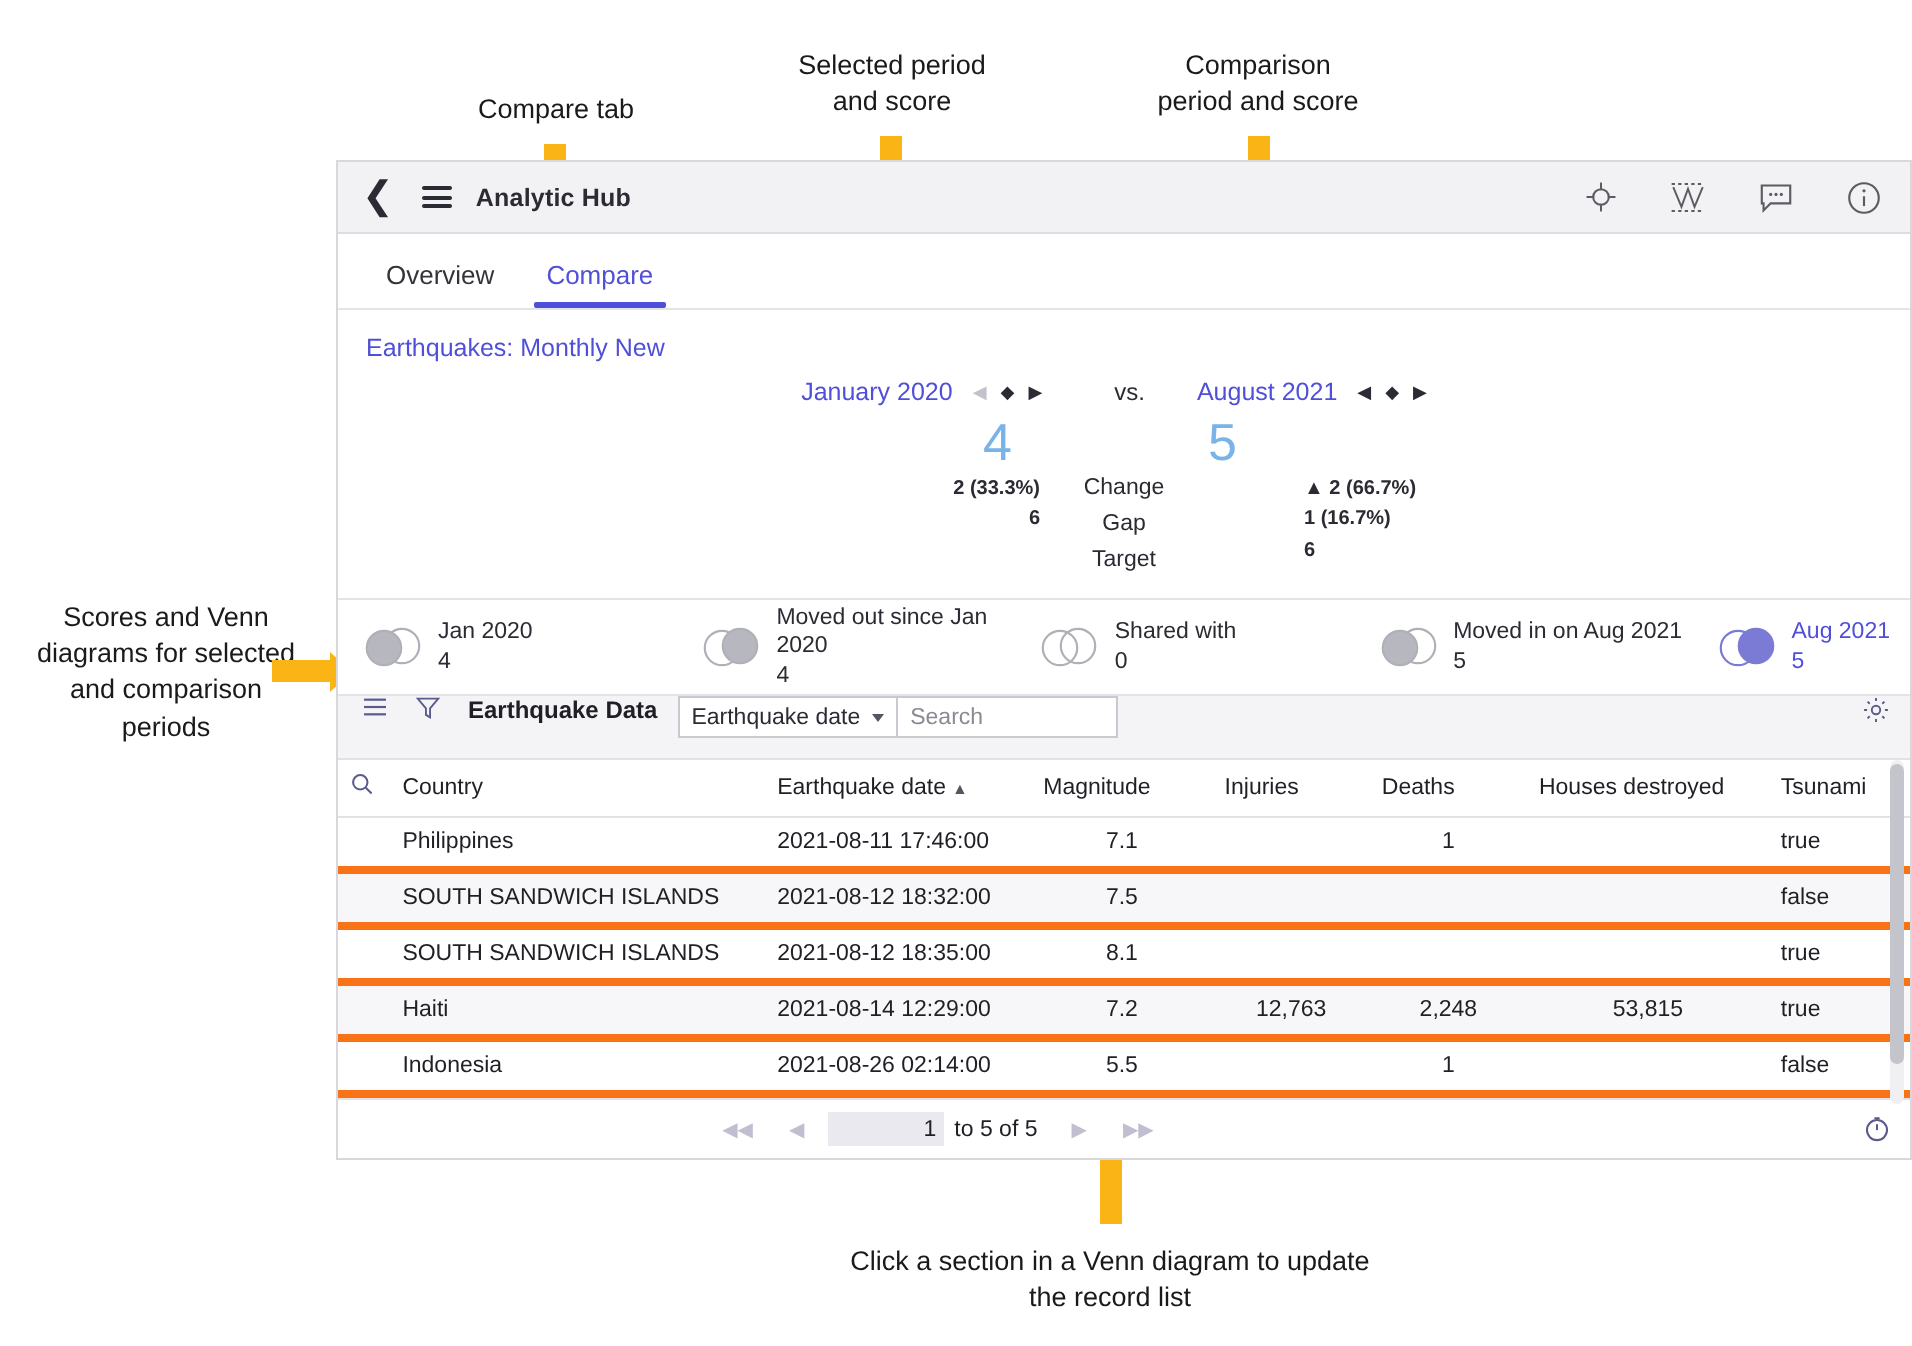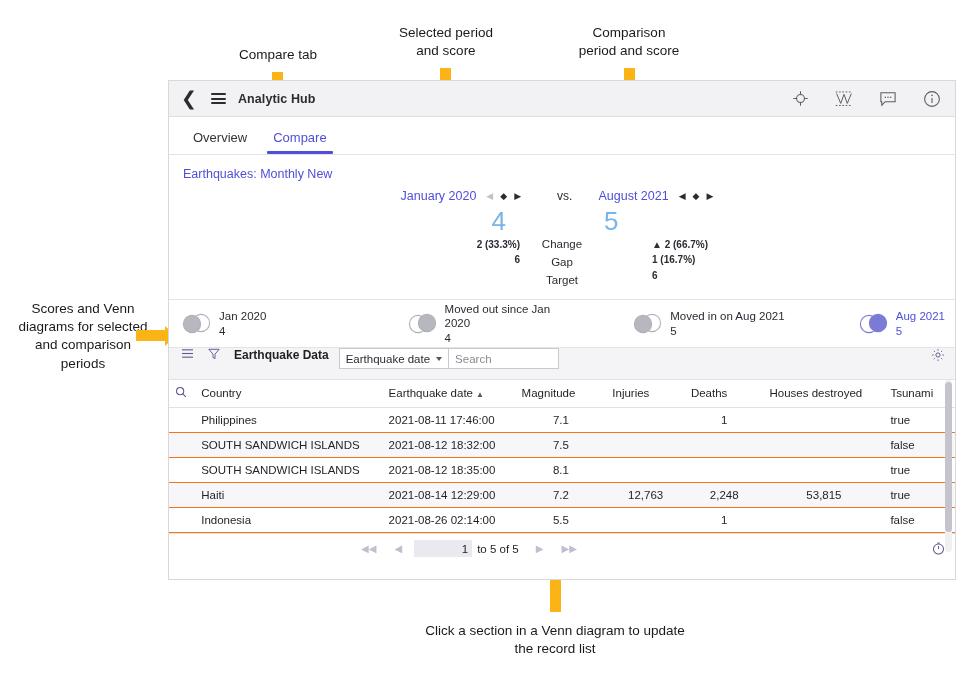--- a/index.html
+++ b/index.html
@@ -211,21 +211,21 @@
   .tbl-area { position: relative; background: #fff; }
   table.grid { width: 100%; border-collapse: collapse; table-layout: fixed; }
   table.grid th {
     font-size: 11.5px; font-weight: 400; color: #1f1f26;
     text-align: left; padding: 6px 6px 7px 6px;
     border-bottom: 1px solid #e1e1e6;
     background: #fff; white-space: nowrap;
   }
   table.grid td {
     font-size: 11.5px; color: #1f1f26;
-    padding: 6px 6px; border-bottom: 1px solid #f97316;
+    padding: 6px 6px; border-bottom: 4px solid #f97316;
     white-space: nowrap; overflow: hidden; text-overflow: ellipsis;
   }
   table.grid tr.alt td { background: #f7f7f9; }
   td.lnk, th.lnk { color: #3b3bd0; }
   .num { text-align: center; }
   .sortcaret { font-size: 8px; color: #55555f; margin-left: 3px; }
   .srch-col { width: 26px; text-align: center; color: #5a5a8c; }
 
   
   .tbl-footer {
@@ -387,20 +387,30 @@
         </div>
         <div class="venn-item">
           <svg class="venn-svg" width="31" height="24" viewBox="0 0 31 24">
             <circle cx="11" cy="12" r="8.6" fill="none" stroke="#b0b0b8" stroke-width="1.1"></circle>
             <circle cx="20" cy="11" r="8.6" fill="#b7b7bf" stroke="#b0b0b8" stroke-width="1.1"></circle>
           </svg>
           <div class="venn-text">
             <div>Moved out since Jan</div>
             <div>2020</div>
             <div>4</div>
+          </div>
+        </div>
+        <div class="venn-item">
+          <svg class="venn-svg" width="31" height="24" viewBox="0 0 31 24">
+            <circle cx="11" cy="12" r="8.6" fill="none" stroke="#b0b0b8" stroke-width="1.1"></circle>
+            <circle cx="20" cy="11" r="8.6" fill="none" stroke="#b0b0b8" stroke-width="1.1"></circle>
+          </svg>
+          <div class="venn-text">
+            <div>Shared with</div>
+            <div>0</div>
           </div>
         </div>
         <div class="venn-item">
           <svg class="venn-svg" width="31" height="24" viewBox="0 0 31 24">
             <circle cx="20" cy="11" r="8.6" fill="none" stroke="#b0b0b8" stroke-width="1.1"></circle>
             <circle cx="11" cy="12" r="8.6" fill="#b7b7bf" stroke="#b0b0b8" stroke-width="1.1"></circle>
           </svg>
           <div class="venn-text">
             <div>Moved in on Aug 2021</div>
             <div>5</div>

